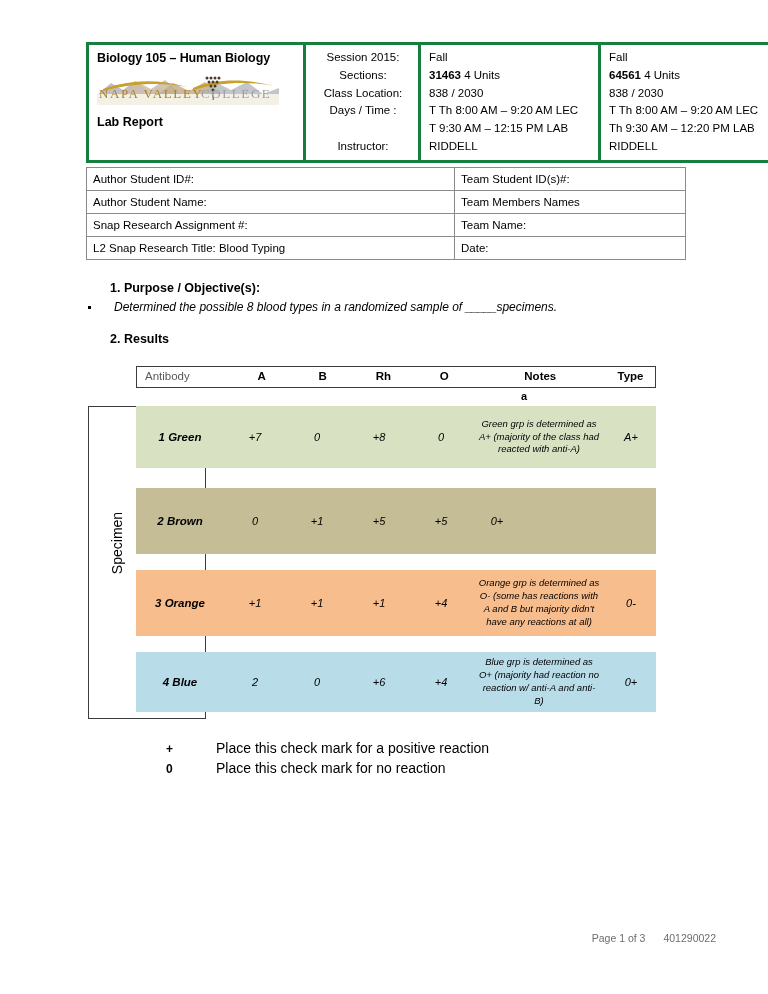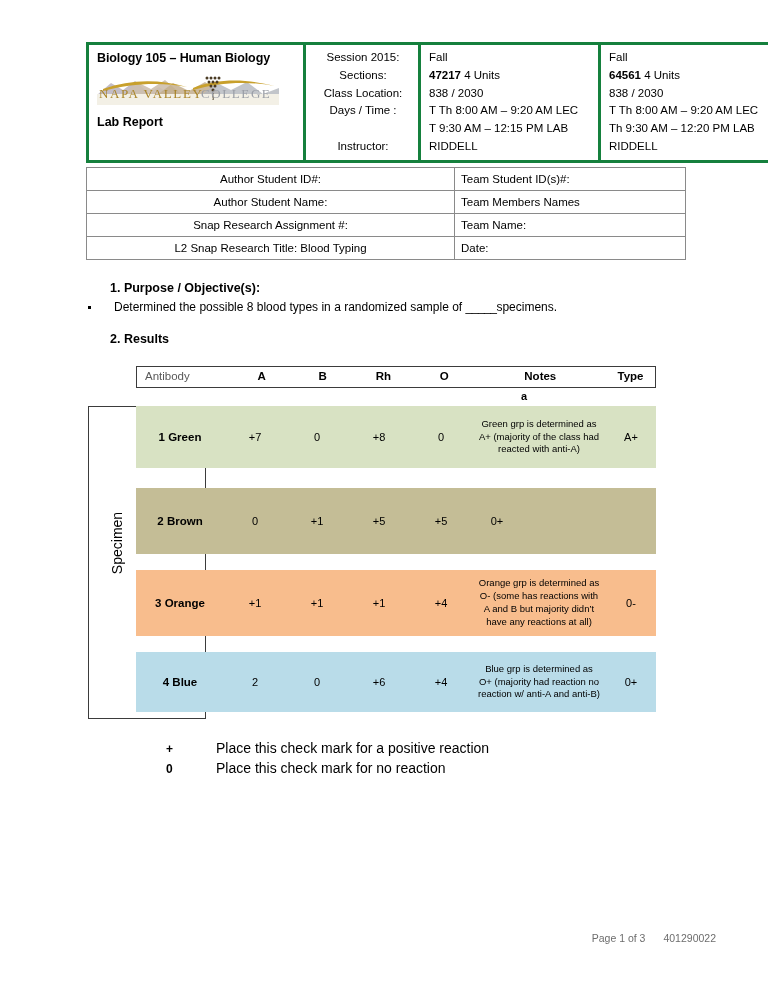--- a/index.html
+++ b/index.html
@@ -82,21 +82,21 @@
     width: 600px;
     border-collapse: collapse;
     table-layout: fixed;
   }
   .info-table td {
     border: 1px solid #8a8a8a;
     font-size: 11.5px;
     padding: 5px 6px;
     height: 11px;
   }
-  .info-left { width: 355px; text-align: center; }
+  .info-left { width: 355px; }
 
   
   .sec-heading {
     position: absolute;
     font-weight: bold;
     font-size: 12.5px;
   }
   #sec1-heading { left: 110px; top: 281px; text-align: right; }
   #sec2-heading { left: 110px; top: 332px; }
 
@@ -111,20 +111,21 @@
     position: absolute;
     left: 2px;
     top: 6px;
     width: 3px;
     height: 3px;
     background: #000;
   }
   .bullet-text {
     margin-left: 28px;
     font-size: 12px;
+    font-style: italic;
   }
   .blank-fill { letter-spacing: -0.5px; }
 
   
   .results-wrap {
     position: absolute;
     left: 86px;
     top: 366px;
     width: 600px;
   }
@@ -198,20 +199,21 @@
     display: flex;
     align-items: stretch;
   }
   .res-row .cell {
     display: flex;
     align-items: center;
     justify-content: center;
     font-size: 11px;
     text-align: center;
     box-sizing: border-box;
+    font-style: italic;
   }
   .cell.specimen-name {
     font-weight: bold;
     font-size: 11.5px;
     line-height: 1.25;
   }
   .cell.notes {
     font-size: 9.5px;
     line-height: 1.35;
     padding: 0 6px;
@@ -309,21 +311,21 @@
         <div class="hdr-label-line">Session 2015:</div>
         <div class="hdr-label-line">Sections:</div>
         <div class="hdr-label-line">Class Location:</div>
         <div class="hdr-label-line">Days  / Time :</div>
         <div class="hdr-label-line spacer-line">&nbsp;</div>
         <div class="hdr-label-line">Instructor:</div>
       </td>
 
       <td class="hdr-val-cell">
         <div class="hdr-val-line">Fall</div>
-        <div class="hdr-val-line"><span class="units-num">47217</span> <span>4 Units</span></div>
+        <div class="hdr-val-line"><span class="units-num">31463</span> <span>4 Units</span></div>
         <div class="hdr-val-line">838 / 2030</div>
         <div class="hdr-val-line">T Th  8:00 AM – 9:20 AM LEC</div>
         <div class="hdr-val-line">T 9:30 AM  –  12:15 PM LAB</div>
         <div class="hdr-val-line">RIDDELL</div>
       </td>
 
       <td class="hdr-val-cell">
         <div class="hdr-val-line">Fall</div>
         <div class="hdr-val-line"><span class="units-num">64561</span> <span>4 Units</span></div>
         <div class="hdr-val-line">838 / 2030</div>

